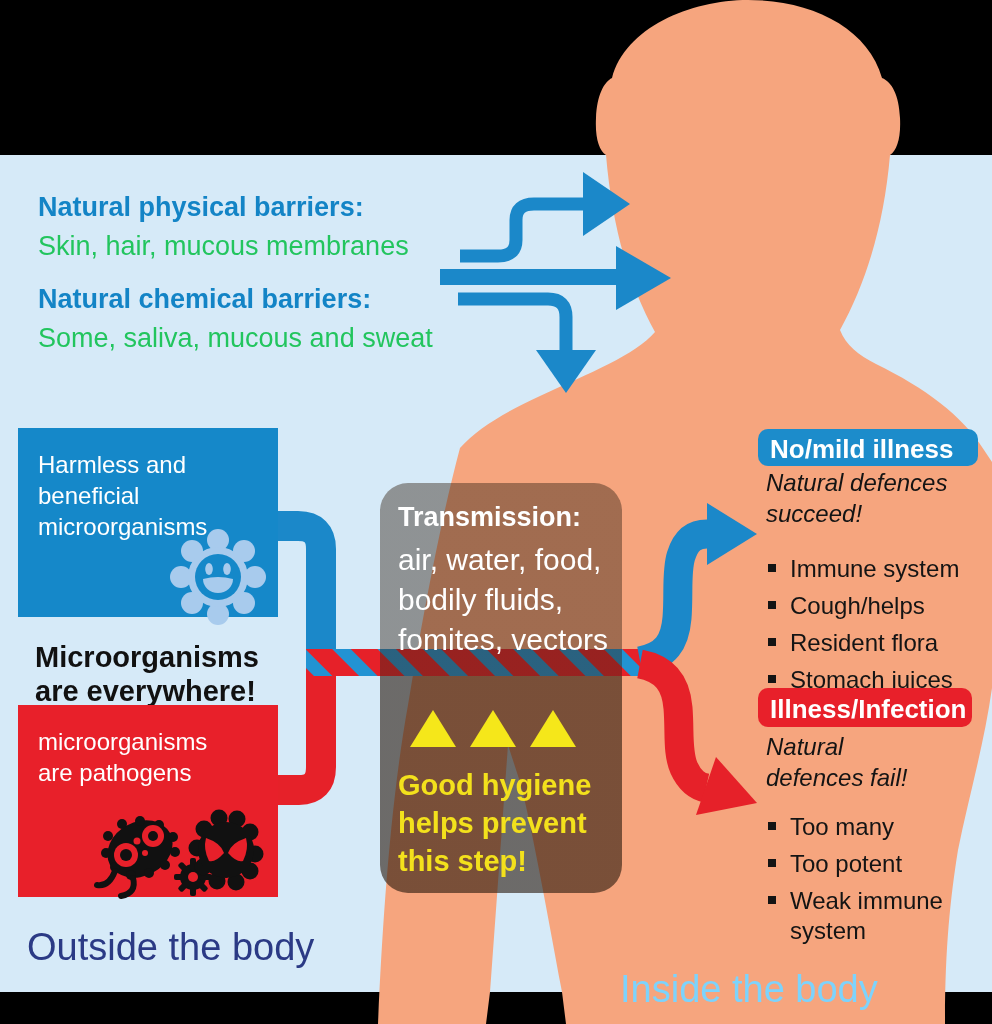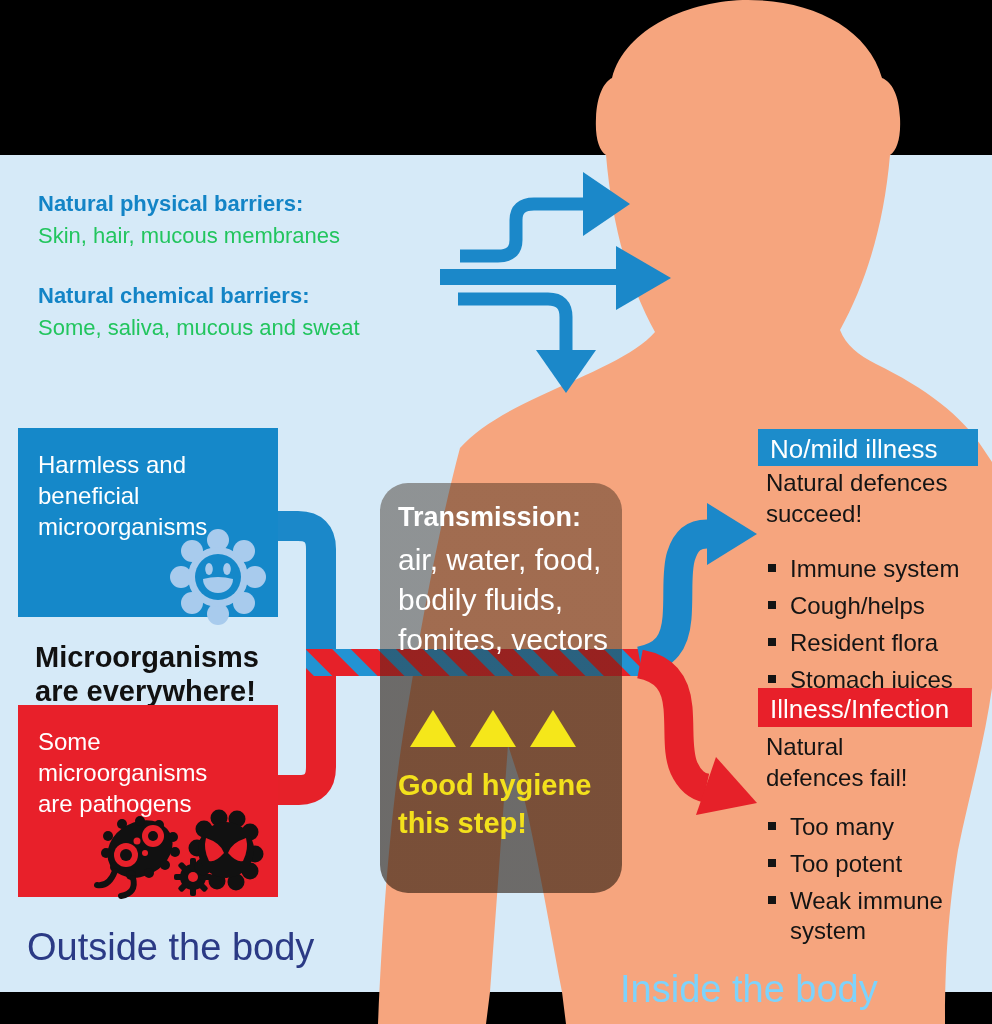--- a/index.html
+++ b/index.html
@@ -2,43 +2,43 @@
 <html><head>
 <meta charset="utf-8">
 <style>
   html,body{margin:0;padding:0;background:#000;}
   #stage{position:relative;width:992px;height:1024px;background:#000;overflow:hidden;
          font-family:"Liberation Sans",sans-serif;}
   .abs{position:absolute;}
   #panel{left:0;top:155px;width:992px;height:837px;background:#D6EAF8;}
   svg{display:block;}
   
-  .barrier{left:38px;width:470px;line-height:1.45;font-size:22px;}
+  .barrier{left:38px;width:470px;line-height:1.45;font-size:27px;}
   .barrier .t{font-weight:bold;color:#1384C6;}
   .barrier .d{color:#22c55e;}
   
   #harmlessBox{left:18px;top:428px;width:260px;height:189px;background:#1588C9;}
   #pathogenBox{left:18px;top:705px;width:260px;height:192px;background:#E8202A;}
   .boxtxt{color:#fff;font-size:24px;line-height:31px;padding:21px 0 0 20px;}
   #everywhere{left:35px;top:640px;font-size:29px;line-height:34px;font-weight:bold;color:#111;}
   #outsideLabel{left:27px;top:926px;font-size:38px;font-weight:normal;color:#2B3A85;}
   
   #transBox{left:380px;top:483px;width:242px;height:410px;border-radius:28px;
     background:linear-gradient(180deg,rgba(52,35,21,.44) 0%,rgba(52,35,21,.44) 47%,rgba(38,22,10,.60) 47%,rgba(38,22,10,.60) 100%);}
   #transTitle{left:398px;top:502px;color:#fff;font-weight:bold;font-size:27px;}
   #transLines{left:398px;top:540px;color:#fff;font-size:30px;line-height:40px;}
   #triangles{left:410px;top:710px;display:flex;gap:14px;}
   .tri{width:0;height:0;border-left:23px solid transparent;border-right:23px solid transparent;
        border-bottom:37px solid #F5E71A;}
   #warning{left:398px;top:766px;color:#F3E11C;font-weight:bold;font-size:29px;line-height:38px;}
   
-  .hdr{color:#fff;font-weight:normal;font-size:26px;padding:3px 12px 0 12px;display:flex;align-items:center;}
+  .hdr{color:#fff;font-weight:bold;font-size:26px;padding:3px 12px 0 12px;display:flex;align-items:center;border-radius:10px;}
   #mildHdr{left:758px;top:429px;width:196px;height:34px;background:#1C8CCB;}
   #illHdr{left:758px;top:688px;width:190px;height:36px;background:#E8202A;}
-  .sub{color:#141414;font-size:24px;line-height:31px;}
+  .sub{color:#141414;font-size:24px;line-height:31px;font-style:italic;}
   #mildSub{left:766px;top:467px;}
   #illSub{left:766px;top:731px;}
   .bullets{display:flex;flex-direction:column;gap:7px;margin-top:16px;}
   #mildBullets{left:766px;top:538px;width:210px;}
   #illBullets{left:766px;top:796px;width:200px;}
   .b-row{display:flex;color:#141414;font-size:24px;line-height:30px;}
   .b-sq{width:8px;height:8px;background:#141414;margin:10px 14px 0 2px;flex:0 0 8px;}
   #insideLabel{left:620px;top:968px;font-size:38px;font-weight:normal;color:#7dd3fc;}
   .ln{display:block;}
 </style>
@@ -138,21 +138,20 @@
     </svg>
   </div>
 
   <div id="everywhere" class="abs">
       <span class="ln">Microorganisms</span>
       <span class="ln">are everywhere!</span>
     </div>
 
   <div id="pathogenBox" class="abs">
     <div class="boxtxt">
-        <span class="ln">Some</span>
         <span class="ln">microorganisms</span>
         <span class="ln">are pathogens</span>
       </div>
     <svg class="abs" style="left:75px;top:100px" width="190" height="95" viewBox="0 0 190 95">
 
       <g>
         <g fill="#111">
           <ellipse cx="47" cy="44" rx="34" ry="27" transform="rotate(-28 47 44)"></ellipse>
           <circle cx="47" cy="16" r="5"></circle>
             <circle cx="66" cy="20" r="5"></circle>
@@ -216,20 +215,21 @@
       <span class="ln">bodily fluids,</span>
       <span class="ln">fomites, vectors</span>
     </div>
   <div id="triangles" class="abs">
     <span class="tri"></span>
     <span class="tri"></span>
     <span class="tri"></span>
   </div>
   <div id="warning" class="abs">
       <span class="ln">Good hygiene</span>
+      <span class="ln">helps prevent</span>
       <span class="ln">this step!</span>
     </div>
 
   <div id="mildHdr" class="abs hdr">No/mild illness</div>
   <div id="mildSub" class="abs sub">
       <span class="ln">Natural defences</span>
       <span class="ln">succeed!</span>
     </div>
   <div id="mildBullets" class="abs bullets">
       <div class="b-row">

